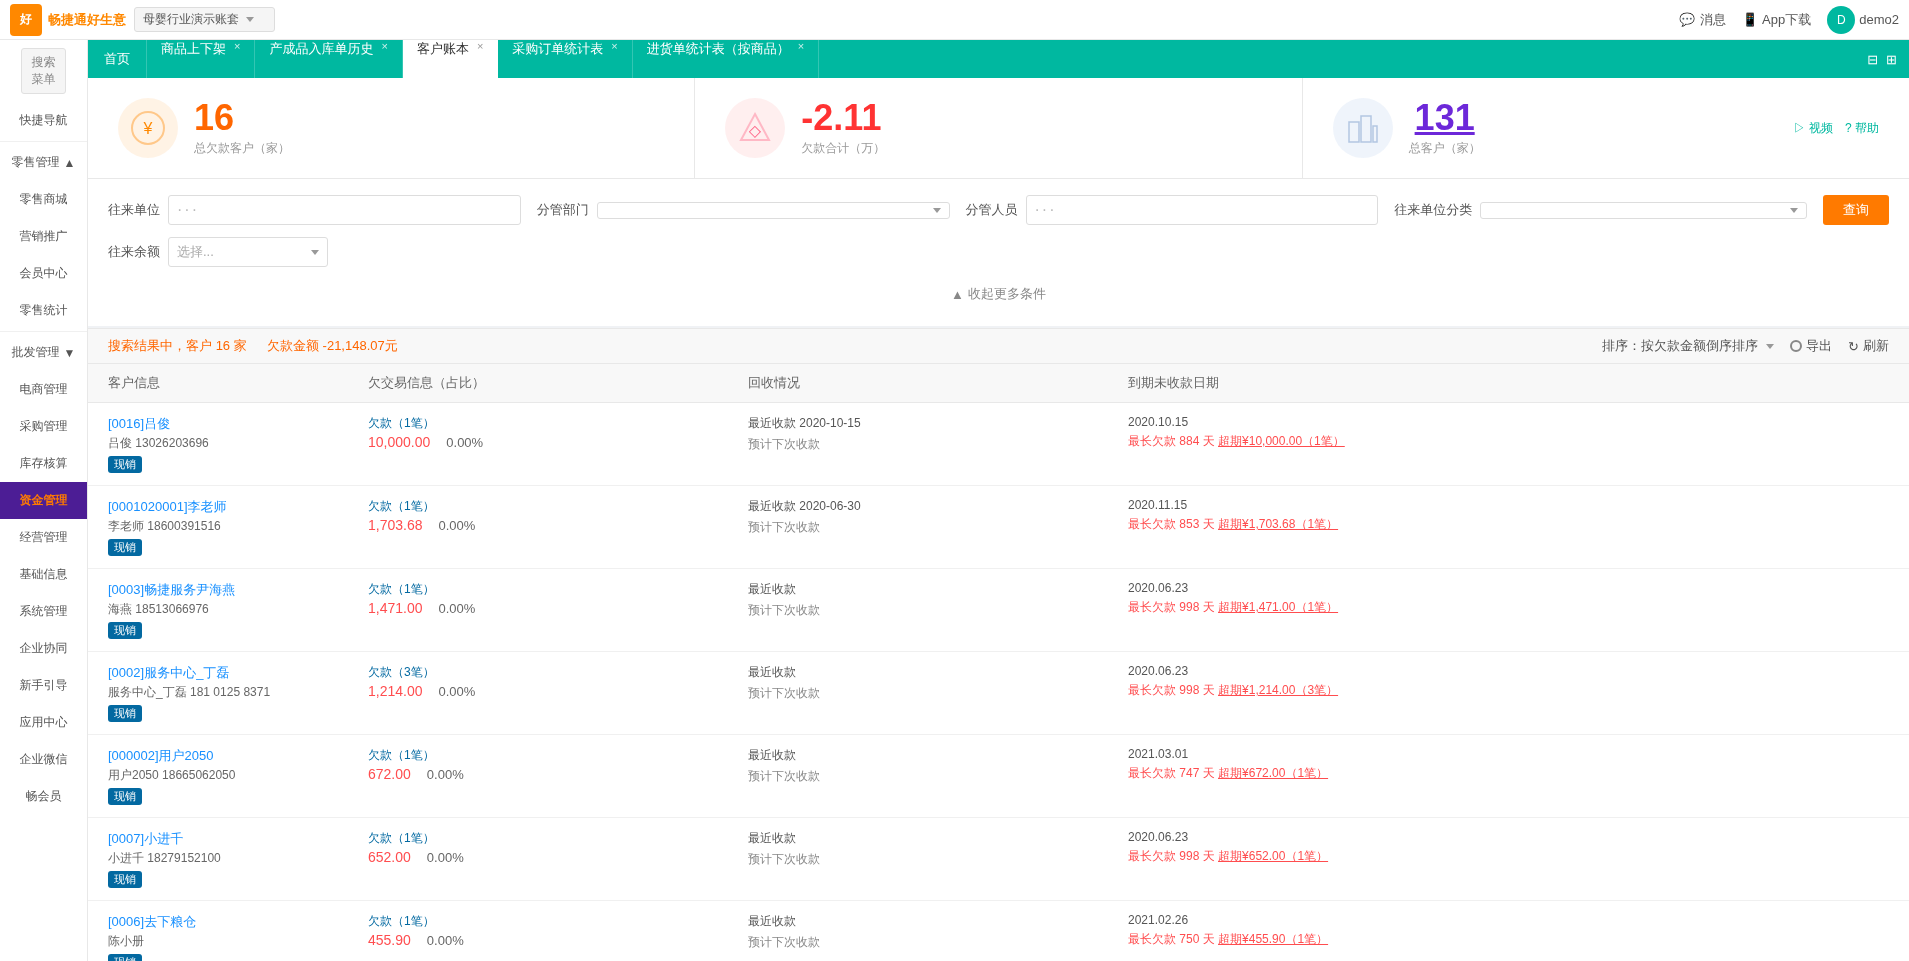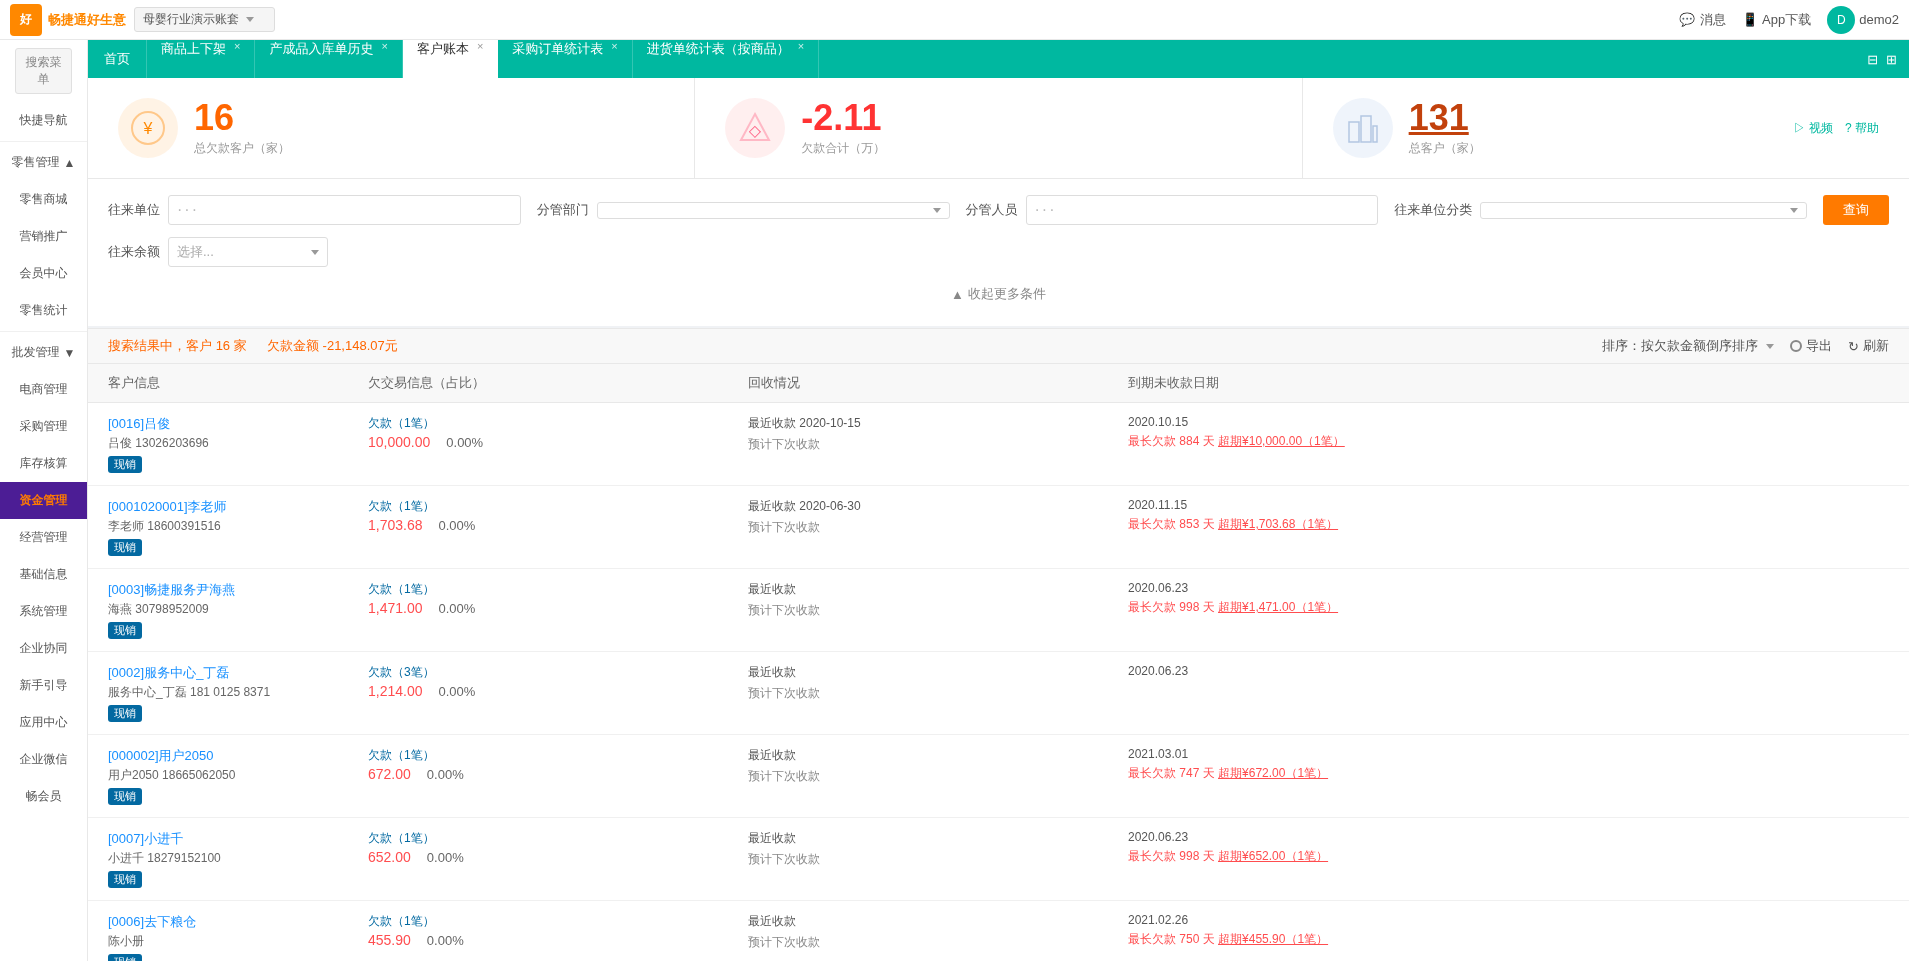--- a/index.html
+++ b/index.html
@@ -17,21 +17,21 @@
     
     .top-logo { display: flex; align-items: center; gap: 6px; }
     .logo-icon { width: 32px; height: 32px; background: #ff8800; border-radius: 4px; display: flex; align-items: center; justify-content: center; color: #fff; font-size: 12px; font-weight: bold; }
     .logo-text { font-size: 13px; color: #ff8800; font-weight: bold; }
     .industry-selector { margin-left: 8px; font-size: 12px; color: #555; background: #f5f5f5; border: 1px solid #ddd; padding: 3px 20px 3px 8px; border-radius: 3px; cursor: pointer; position: relative; }
     .top-right { margin-left: auto; display: flex; align-items: center; gap: 16px; }
     .top-right-item { display: flex; align-items: center; gap: 4px; font-size: 13px; color: #555; cursor: pointer; }
     .avatar { width: 28px; height: 28px; border-radius: 50%; background: #ccc; display: flex; align-items: center; justify-content: center; overflow: hidden; }
 
     
-    .sidebar-search { padding: 8px 15px; }
+    .sidebar-search { padding: 8px 21px; }
     .sidebar-search-btn { width: 100%; background: #f5f5f5; border: 1px solid #e0e0e0; border-radius: 3px; padding: 5px; font-size: 12px; color: #888; cursor: pointer; text-align: center; }
     .sidebar-nav-item { padding: 10px 0; text-align: center; font-size: 12px; color: #555; cursor: pointer; }
     .sidebar-nav-item.active { color: #ff7a00; background: #4c1d95; font-weight: bold; }
     .sidebar-divider { height: 1px; background: #f0f0f0; margin: 2px 0; }
     .sidebar-group-header { display: flex; align-items: center; justify-content: center; gap: 4px; padding: 10px 8px; font-size: 12px; color: #555; cursor: pointer; }
 
     
     .tab-item { display: flex; gap: 4px; padding: 0 14px; height: 38px; color: #fff; font-size: 13px; cursor: pointer; border-right: 1px solid rgba(255,255,255,0.2); white-space: nowrap; }
     .tab-item.active { background: #fff; color: #333; }
     .tab-item .tab-close { font-size: 11px; color: rgba(255,255,255,0.8); margin-left: 4px; }
@@ -43,21 +43,21 @@
     .stats-row { display: flex; background: #fff; border-bottom: 1px solid #e8e8e8; }
     .stat-card { flex: 1; display: flex; align-items: center; gap: 16px; padding: 20px 30px; border-right: 1px solid #e8e8e8; }
     .stat-card:last-child { border-right: none; }
     .stat-icon { width: 60px; height: 60px; border-radius: 50%; display: flex; align-items: center; justify-content: center; flex-shrink: 0; }
     .stat-icon.orange { background: rgba(255,140,0,0.1); }
     .stat-icon.pink { background: rgba(255,100,100,0.1); }
     .stat-icon.blue { background: rgba(100,150,220,0.1); }
     .stat-number { font-size: 36px; font-weight: bold; line-height: 1; }
     .stat-number.orange { color: #ff6600; }
     .stat-number.red { color: #ff3333; }
-    .stat-number.dark { color: #c2410c; text-decoration: underline; }
+    .stat-number.dark { color: #6d28d9; text-decoration: underline; text-align: center; }
     .stat-label { font-size: 12px; color: #999; margin-top: 4px; }
     .stat-card-right { margin-left: auto; display: flex; gap: 12px; font-size: 12px; color: #666; }
     .stat-card-right .link { color: #00b8a0; cursor: pointer; }
 
     
     .filter-area { background: #fff; padding: 16px 20px 17px; margin-bottom: 2px; }
     .filter-row { display: flex; gap: 16px; margin-bottom: 12px; align-items: center; }
     .filter-item { display: flex; align-items: center; gap: 8px; flex: 1; }
     .filter-label { font-size: 13px; color: #555; white-space: nowrap; }
     .filter-input-with-icon { flex: 1; border: 1px solid #ddd; border-radius: 3px; padding: 5px 8px; font-size: 13px; color: #333; background: #fff; display: flex; align-items: center; justify-content: space-between; cursor: pointer; }
@@ -367,21 +367,21 @@
             </div>
             <div class="col-due-date">
               <div class="due-date-main">2020.11.15</div>
               <div class="due-overdue">最长欠款 853 天  <span class="overdue-link">超期¥1,703.68（1笔）</span></div>
             </div>
           </div>
 
           <div class="table-row">
             <div class="col-customer">
               <div class="customer-name">[0003]畅捷服务尹海燕</div>
-              <div class="customer-phone">海燕  30798952009</div>
+              <div class="customer-phone">海燕  18513066976</div>
               <span class="tag">现销</span>
             </div>
             <div class="col-debt">
               <div class="debt-count">欠款（1笔）</div>
               <div class="debt-row">
                 <div class="debt-amount">1,471.00</div>
                 <span class="debt-percent">0.00%</span>
               </div>
             </div>
             <div class="col-recovery">
@@ -406,20 +406,21 @@
                 <div class="debt-amount">1,214.00</div>
                 <span class="debt-percent">0.00%</span>
               </div>
             </div>
             <div class="col-recovery">
               <div class="recovery-date">最近收款</div>
               <div class="recovery-next">预计下次收款</div>
             </div>
             <div class="col-due-date">
               <div class="due-date-main">2020.06.23</div>
+              <div class="due-overdue">最长欠款 998 天  <span class="overdue-link">超期¥1,214.00（3笔）</span></div>
             </div>
           </div>
 
           <div class="table-row">
             <div class="col-customer">
               <div class="customer-name">[000002]用户2050</div>
               <div class="customer-phone">用户2050  18665062050</div>
               <span class="tag">现销</span>
             </div>
             <div class="col-debt">

